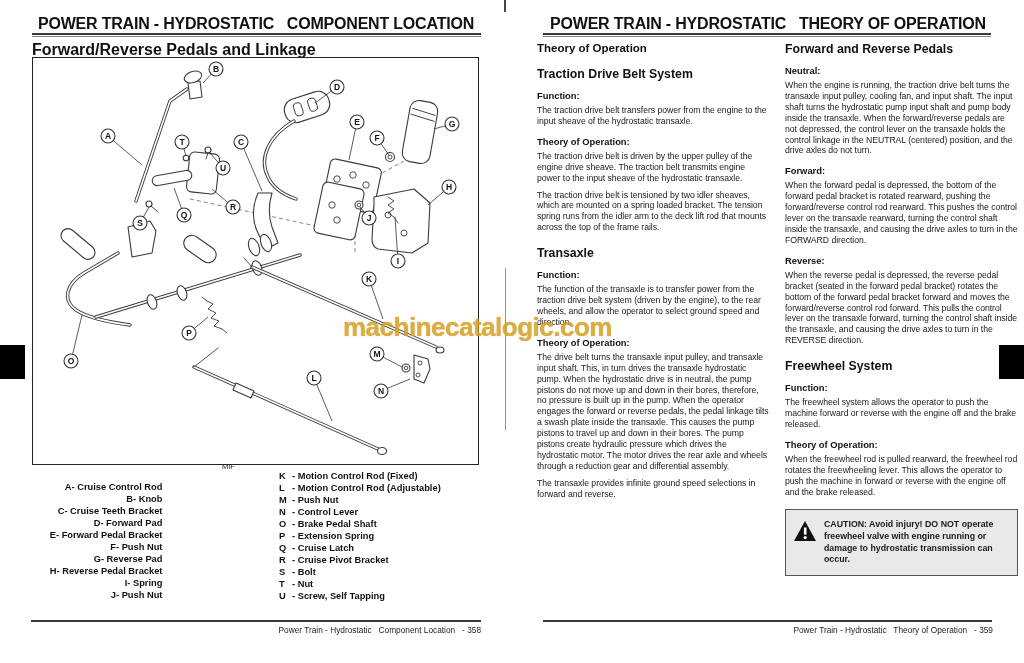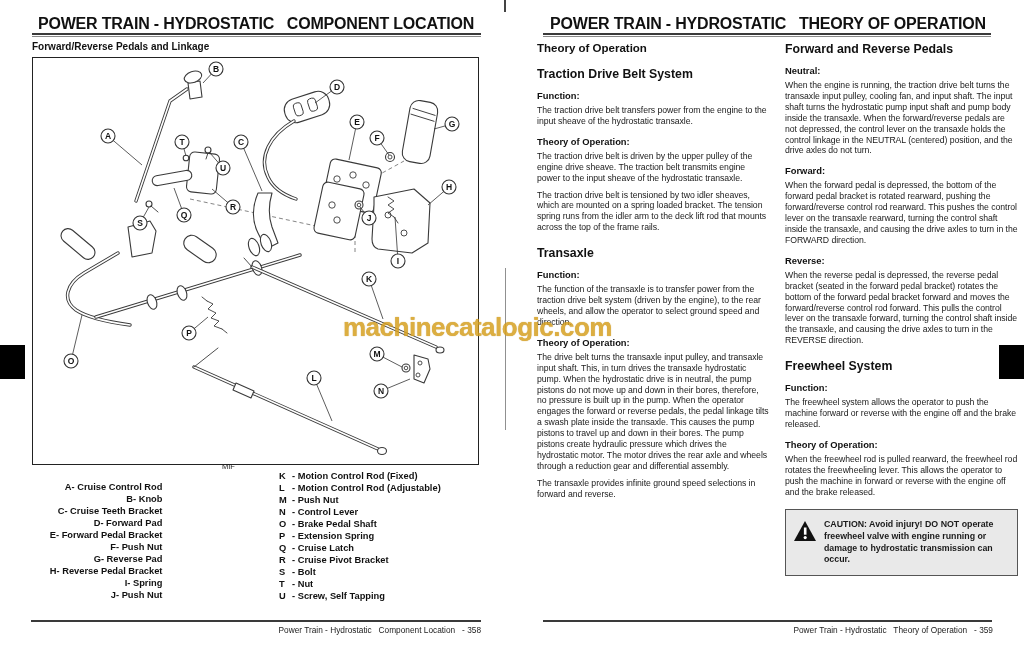--- a/index.html
+++ b/index.html
@@ -9,21 +9,21 @@
     font-family:"Liberation Sans","DejaVu Sans",sans-serif;
   }
   .hdr{position:absolute;width:450px;text-align:center;font-weight:bold;
        font-size:16px;letter-spacing:-0.2px;white-space:pre;color:#111;}
   #hdr-left{left:31px;top:15px;}
   #hdr-right{left:543px;top:15px;}
   .hdr-rule{position:absolute;height:4px;box-sizing:border-box;
        border-top:2px solid #3a3a3a;border-bottom:1px solid #8a8a8a;}
   #rule-left{left:32px;top:33px;width:449px;}
   #rule-right{left:543px;top:33px;width:448px;}
-  #section-title{position:absolute;left:32px;top:41px;font-weight:bold;font-size:10px;color:#111;}
+  #section-title{position:absolute;left:32px;top:41px;font-weight:bold;font-size:16px;color:#111;}
   #diagram-box{position:absolute;left:32px;top:57px;width:447px;height:408px;}
   #mif{position:absolute;left:222px;top:462px;font-size:7.5px;color:#222;}
   .legend-col{position:absolute;font-weight:bold;font-size:9.3px;line-height:12px;color:#111;}
   #legend-1{left:43px;top:481px;text-align:right;}
   #legend-2{left:279px;top:470px;}
   .legend-row{height:12px;white-space:pre;}
   .legend-row .lt{display:inline-block;width:13px;}
   #watermark{position:absolute;left:343px;top:312px;z-index:9;font-weight:bold;
        font-size:26px;letter-spacing:-0.5px;color:#d7a021;opacity:.85;
        text-shadow:0 0 1px #b8860b;}

